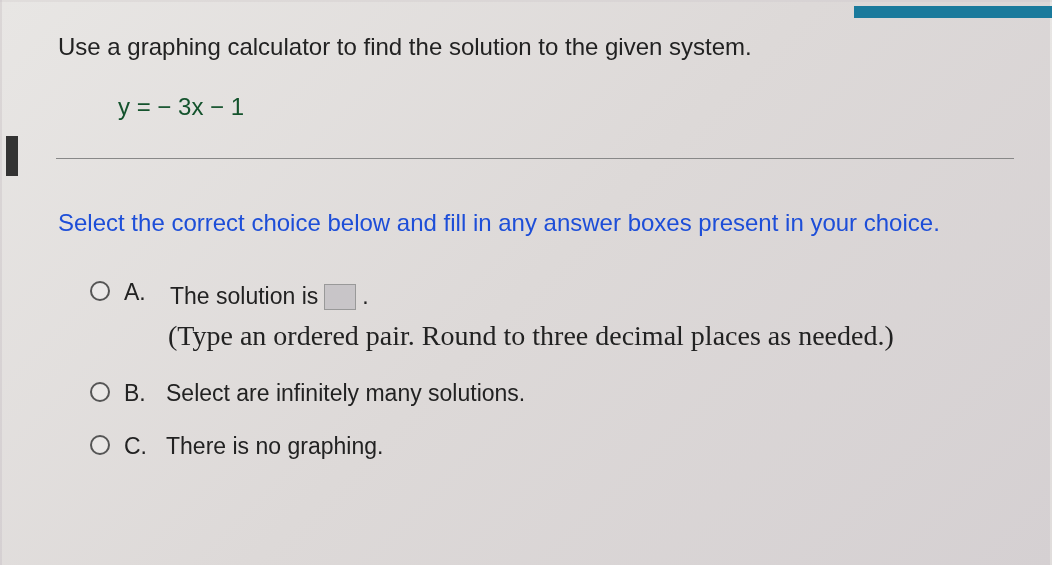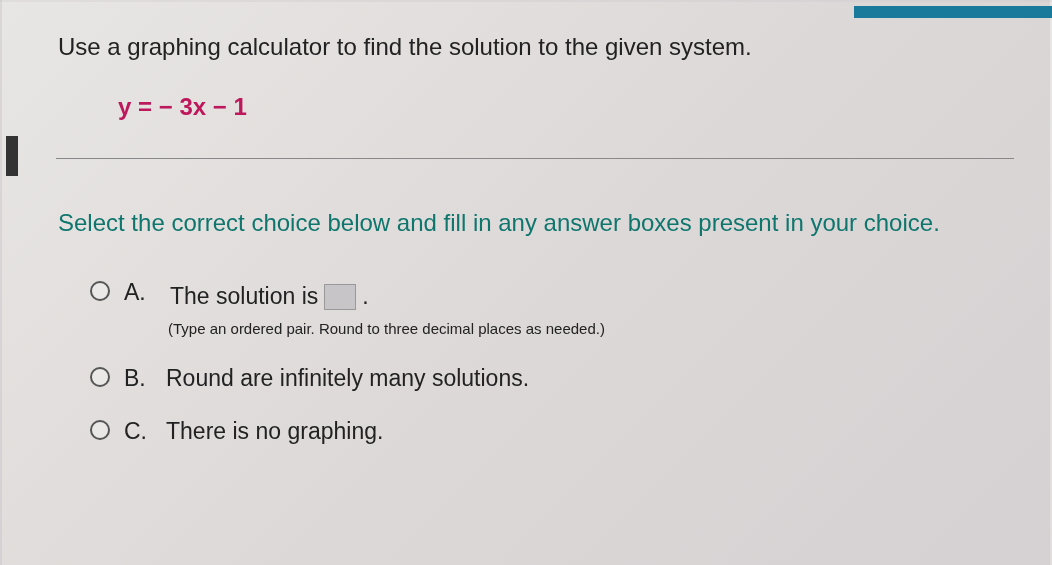--- a/index.html
+++ b/index.html
@@ -30,31 +30,30 @@
     .question-text {
       font-size: 24px;
       color: #222;
       margin-bottom: 30px;
     }
     .equations {
       margin-left: 60px;
       margin-bottom: 35px;
       font-size: 24px;
       line-height: 1.35;
-      color: #be185d;
-      font-weight: bold;
+      color: #14532d;
     }
     .divider {
       border: none;
       border-top: 1px solid #888;
       margin: 0 0 50px 0;
     }
     .instruction {
       font-size: 24px;
-      color: #0f766e;
+      color: #1d4ed8;
       margin-bottom: 40px;
     }
     .choices {
       margin-left: 30px;
     }
     .choice {
       display: flex;
       align-items: flex-start;
       margin-bottom: 22px;
       font-size: 23px;
@@ -87,21 +86,22 @@
       display: inline-block;
       width: 32px;
       height: 26px;
       background: #c8c5c8;
       border: 1px solid #999;
       margin: 0 4px;
       vertical-align: middle;
     }
     .choice-hint {
       margin-top: 8px;
-      font-size: 15px;
+      font-size: 28px;
+      font-family: Liberation Serif, serif;
     }
     .left-edge {
       position: absolute;
       left: 0;
       top: 130px;
       width: 12px;
       height: 40px;
       background: #333;
     }
   </style>
@@ -134,21 +134,21 @@
           <span class="answer-box"></span>
           <span>.</span>
         </div>
         <div class="choice-hint">(Type an ordered pair. Round to three decimal places as needed.)</div>
       </div>
     </div>
 
     <div class="choice">
       <div class="radio"></div>
       <div class="choice-letter">B.</div>
-      <div class="choice-body">Round are infinitely many solutions.</div>
+      <div class="choice-body">Select are infinitely many solutions.</div>
     </div>
 
     <div class="choice">
       <div class="radio"></div>
       <div class="choice-letter">C.</div>
       <div class="choice-body">There is no graphing.</div>
     </div>
 
   </div>
 </div>

